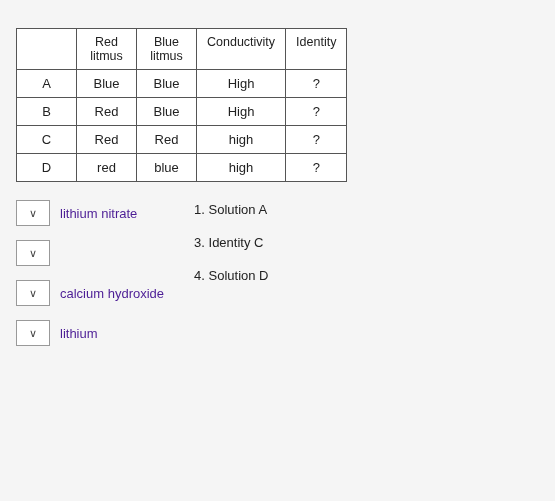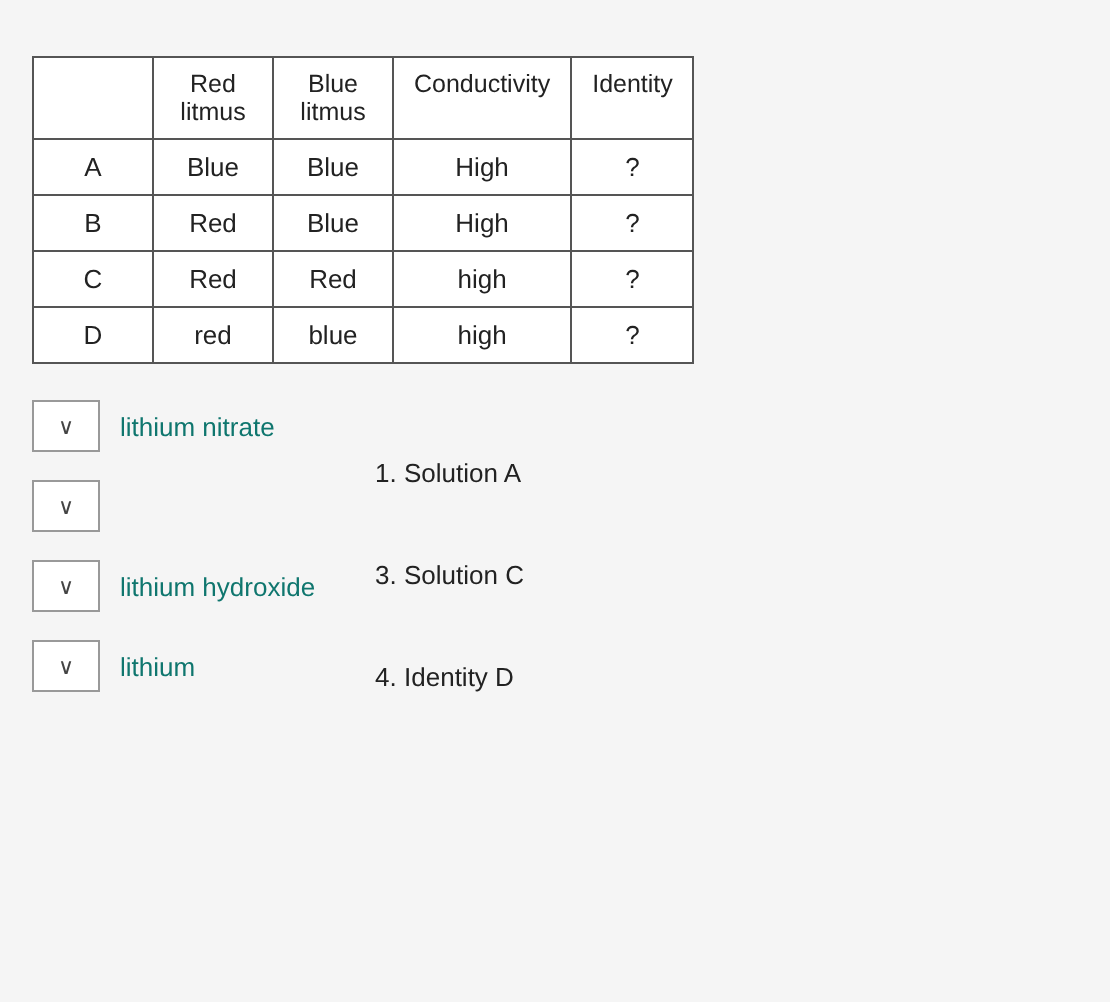--- a/index.html
+++ b/index.html
@@ -71,29 +71,28 @@
       justify-content: center;
       cursor: pointer;
       flex-shrink: 0;
     }
     .dropdown-arrow {
       font-size: 11px;
       color: #444;
     }
     .dropdown-label {
       font-size: 13px;
-      color: #0f766e;
+      color: #4c1d95;
     }
     .solutions-col {
       display: flex;
       flex-direction: column;
-      gap: 36px;
+      gap: 18px;
       padding-top: 2px;
       margin-left: 10px;
-      margin-top: 27px;
     }
     .solution-item {
       font-size: 13px;
       color: #222;
     }
   </style>
 </head>
 <body>
 
 <p class="intro-text"></p>
@@ -152,27 +151,27 @@
   </div>
       <div class="dropdown-row">
     <div class="dropdown-box">
       <span class="dropdown-arrow">∨</span>
     </div>
   </div>
       <div class="dropdown-row">
     <div class="dropdown-box">
       <span class="dropdown-arrow">∨</span>
     </div>
-    <span class="dropdown-label">lithium hydroxide</span>
+    <span class="dropdown-label">calcium hydroxide</span>
   </div>
       <div class="dropdown-row">
     <div class="dropdown-box">
       <span class="dropdown-arrow">∨</span>
     </div>
     <span class="dropdown-label">lithium</span>
   </div>
     </div>
   <div class="solutions-col" id="solutions-col">
   <div class="solution-item"><span>1.</span> <span>Solution A</span></div>
-      <div class="solution-item"><span>3.</span> <span>Solution C</span></div>
-      <div class="solution-item"><span>4.</span> <span>Identity D</span></div>
+      <div class="solution-item"><span>3.</span> <span>Identity C</span></div>
+      <div class="solution-item"><span>4.</span> <span>Solution D</span></div>
     </div>
 </div>
 
 </body></html>

